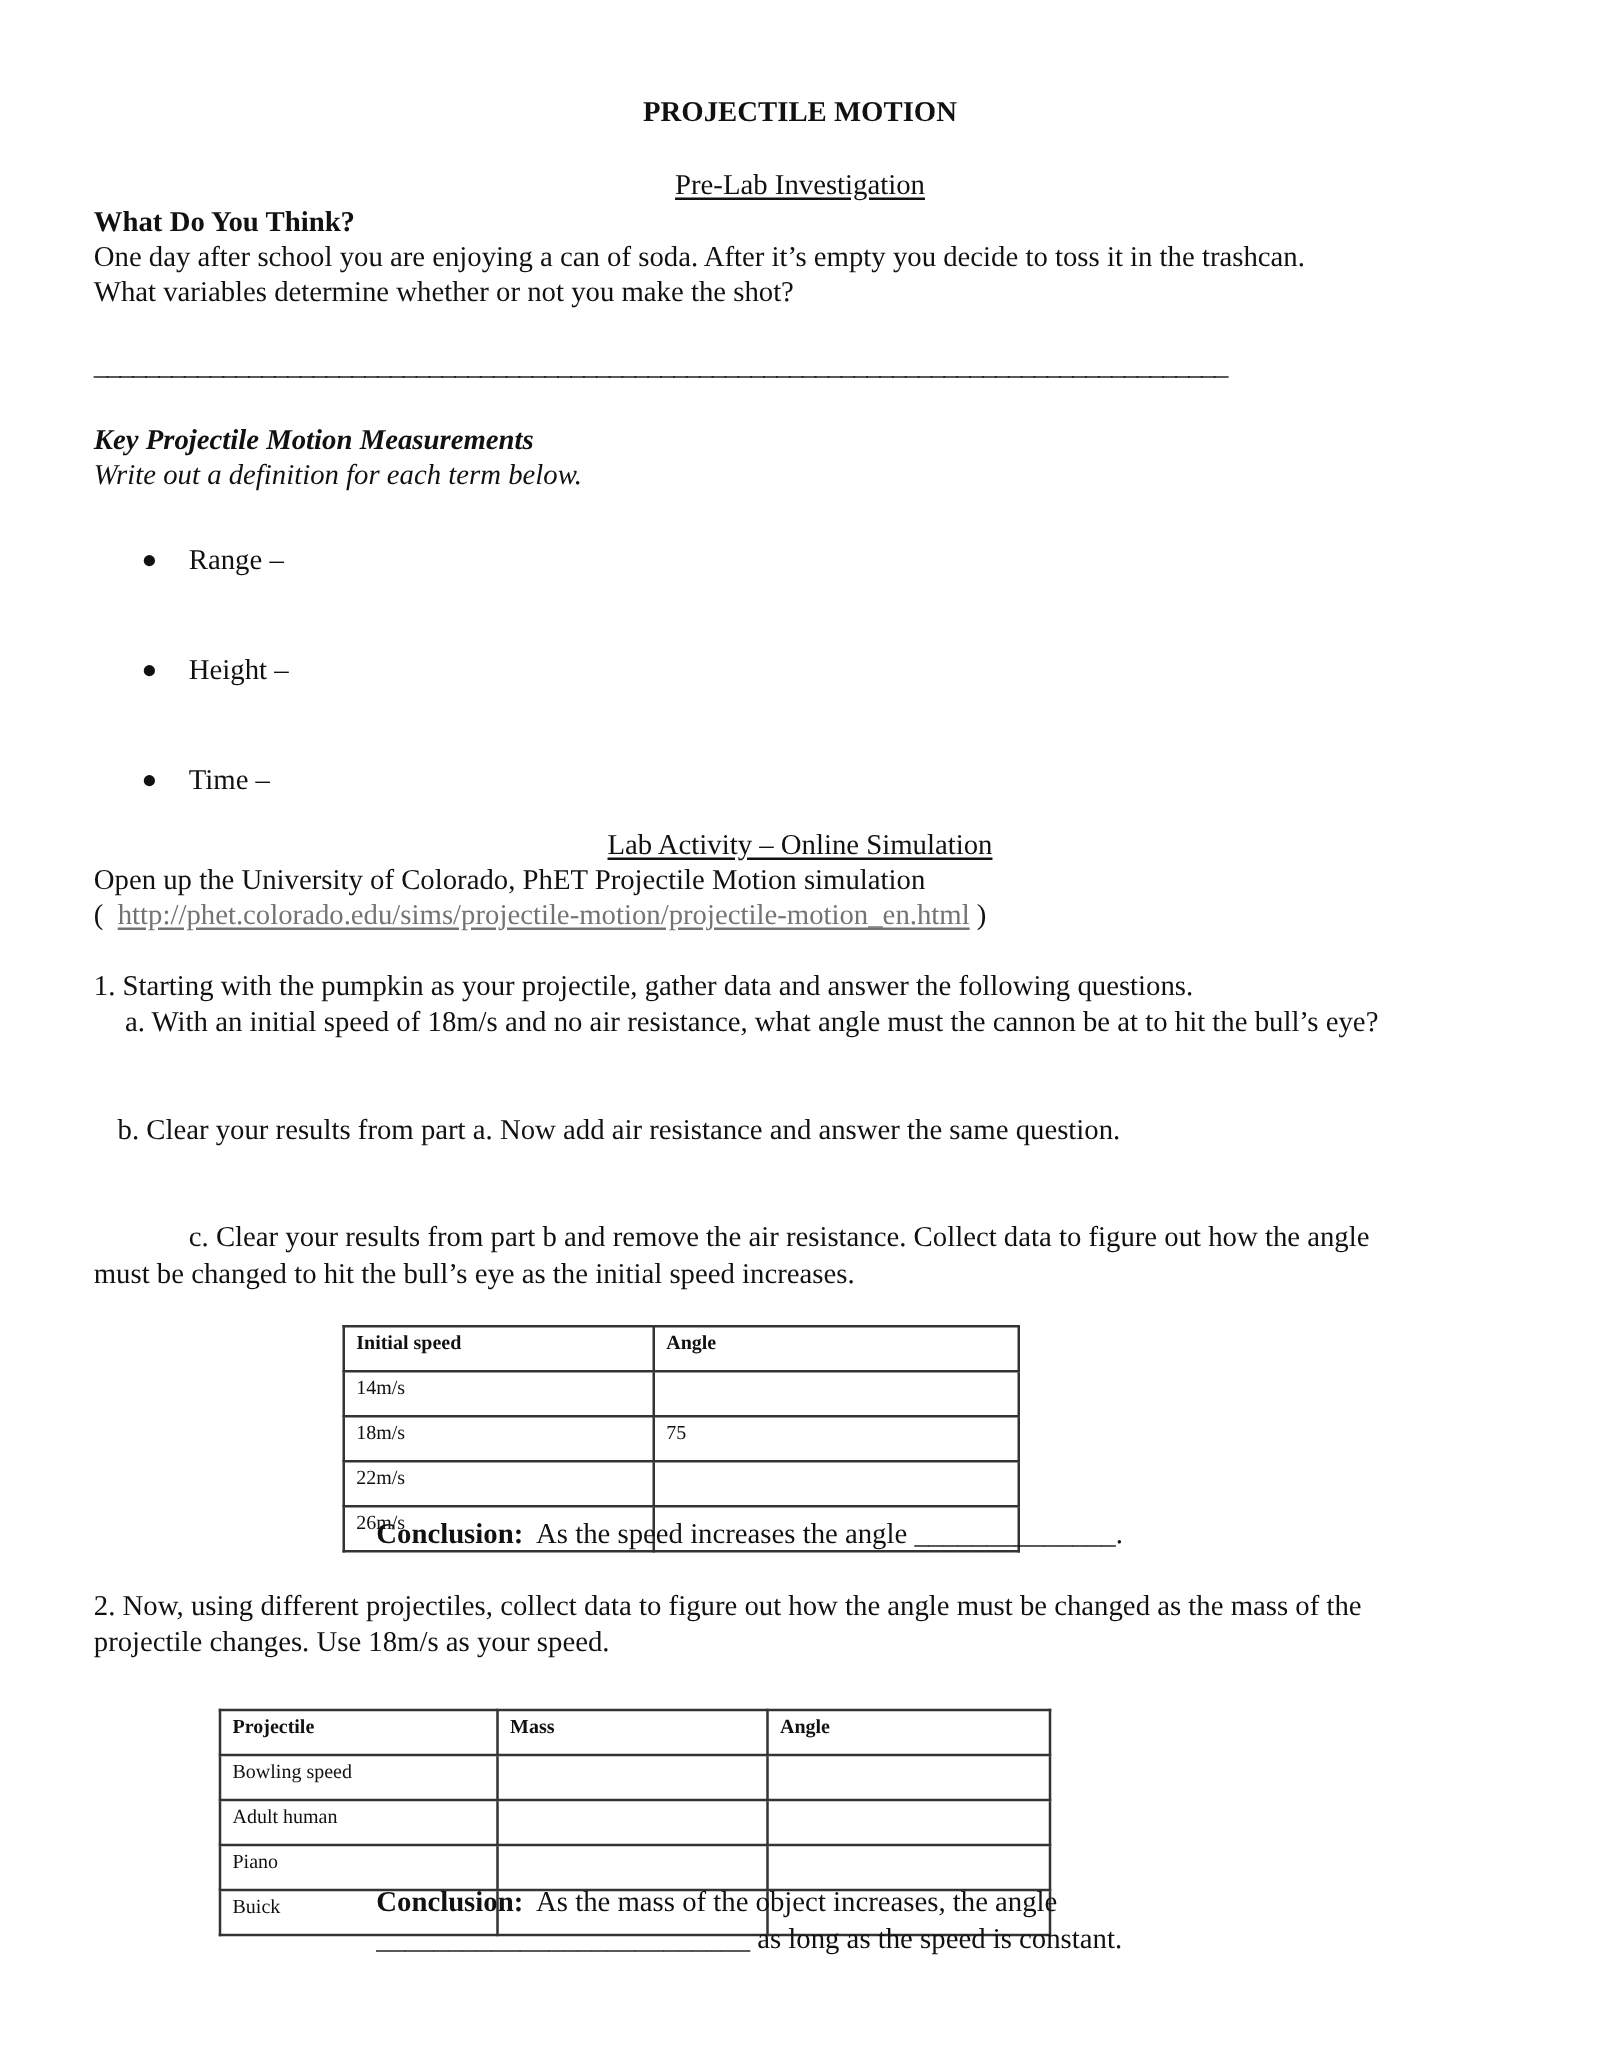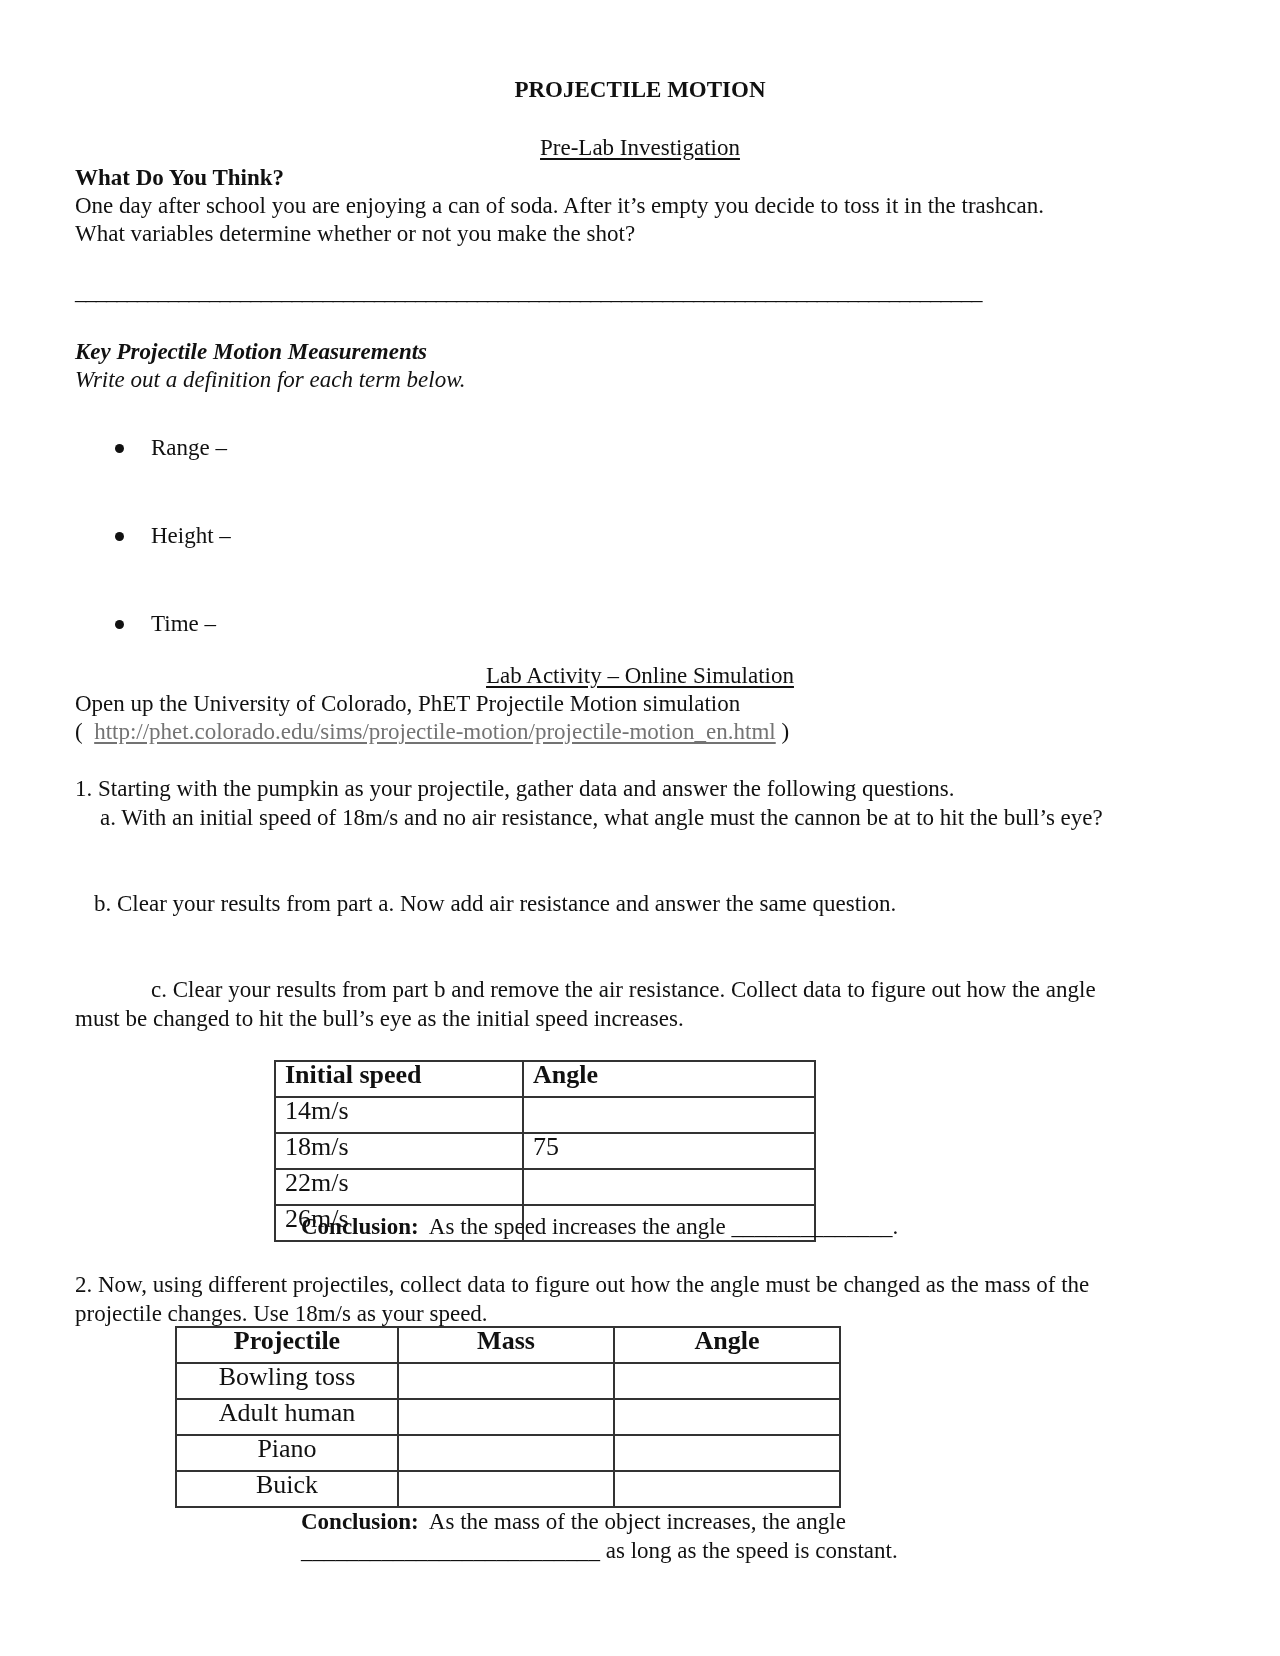--- a/index.html
+++ b/index.html
@@ -11,21 +11,21 @@
     .abs { position: absolute; white-space: nowrap; line-height: 1; }
     .b { font-weight: bold; }
     .i { font-style: italic; }
     .u { text-decoration: underline; text-underline-offset: 3px; }
     .center { left: 0; width: 1280px; text-align: center; }
     .link { color: #737373; text-decoration: underline; text-underline-offset: 3px; }
     .bullet { position: absolute; width: 9px; height: 9px; border-radius: 50%; background: #111; }
     table.grid { position: absolute; border-collapse: collapse; }
     table.grid td {
       border: 2px solid #333; padding: 0 9px; height: 36px; line-height: 26px;
-      font-size: 26px; vertical-align: top; box-sizing: border-box; margin-left: 44px;
+      font-size: 16px; vertical-align: top; box-sizing: border-box; margin-left: 44px;
     }
     table.grid tr.head td { font-weight: bold; }
   </style>
 </head>
 <body>
 
 <div class="abs center b" style="top:78px;">PROJECTILE MOTION</div>
 
 <div class="abs center" style="top:136px;">
   <span class="u">Pre-Lab Investigation</span>
@@ -87,29 +87,29 @@
   </table>
 
 <div class="abs" style="left:301px; top:1215px;">
   <span class="b">Conclusion:</span>&nbsp;
   <span>As the speed increases the angle ______________.</span>
 </div>
 
 <div class="abs" style="left:75px; top:1273px;">2.  Now, using different projectiles, collect data to figure out how the angle must be changed as the mass of the</div>
 <div class="abs" style="left:75px; top:1302px;">projectile changes.  Use 18m/s as your speed.</div>
 
-<table class="grid" style="left:175px; top:1326px; width:666px;text-align:center;">
+<table class="grid" style="left:175px; top:1367px; width:666px;">
   <tbody>
       <tr class="head">
     <td style="width:222px;">Projectile</td>
     <td style="width:216px;">Mass</td>
     <td>Angle</td>
   </tr>
   <tr>
-    <td>Bowling toss</td>
+    <td>Bowling speed</td>
     <td></td>
     <td></td>
   </tr>
   <tr>
     <td>Adult human</td>
     <td></td>
     <td></td>
   </tr>
   <tr>
     <td>Piano</td>

